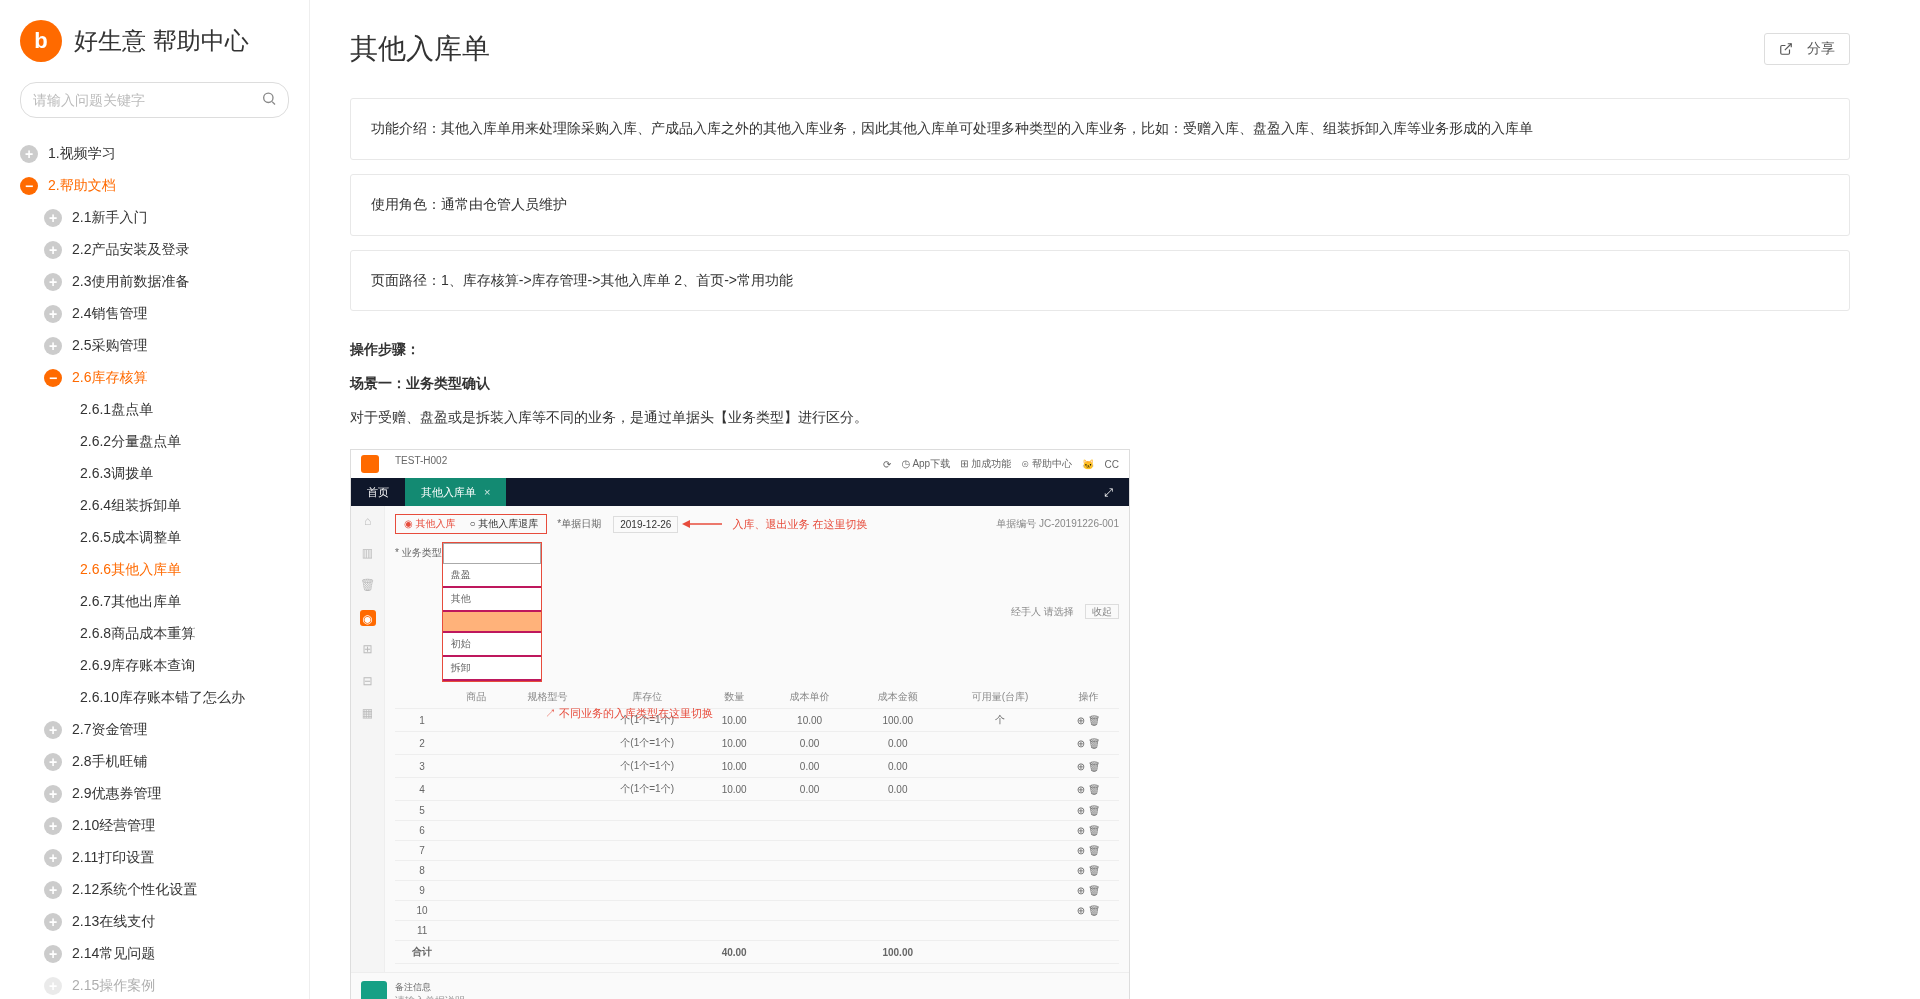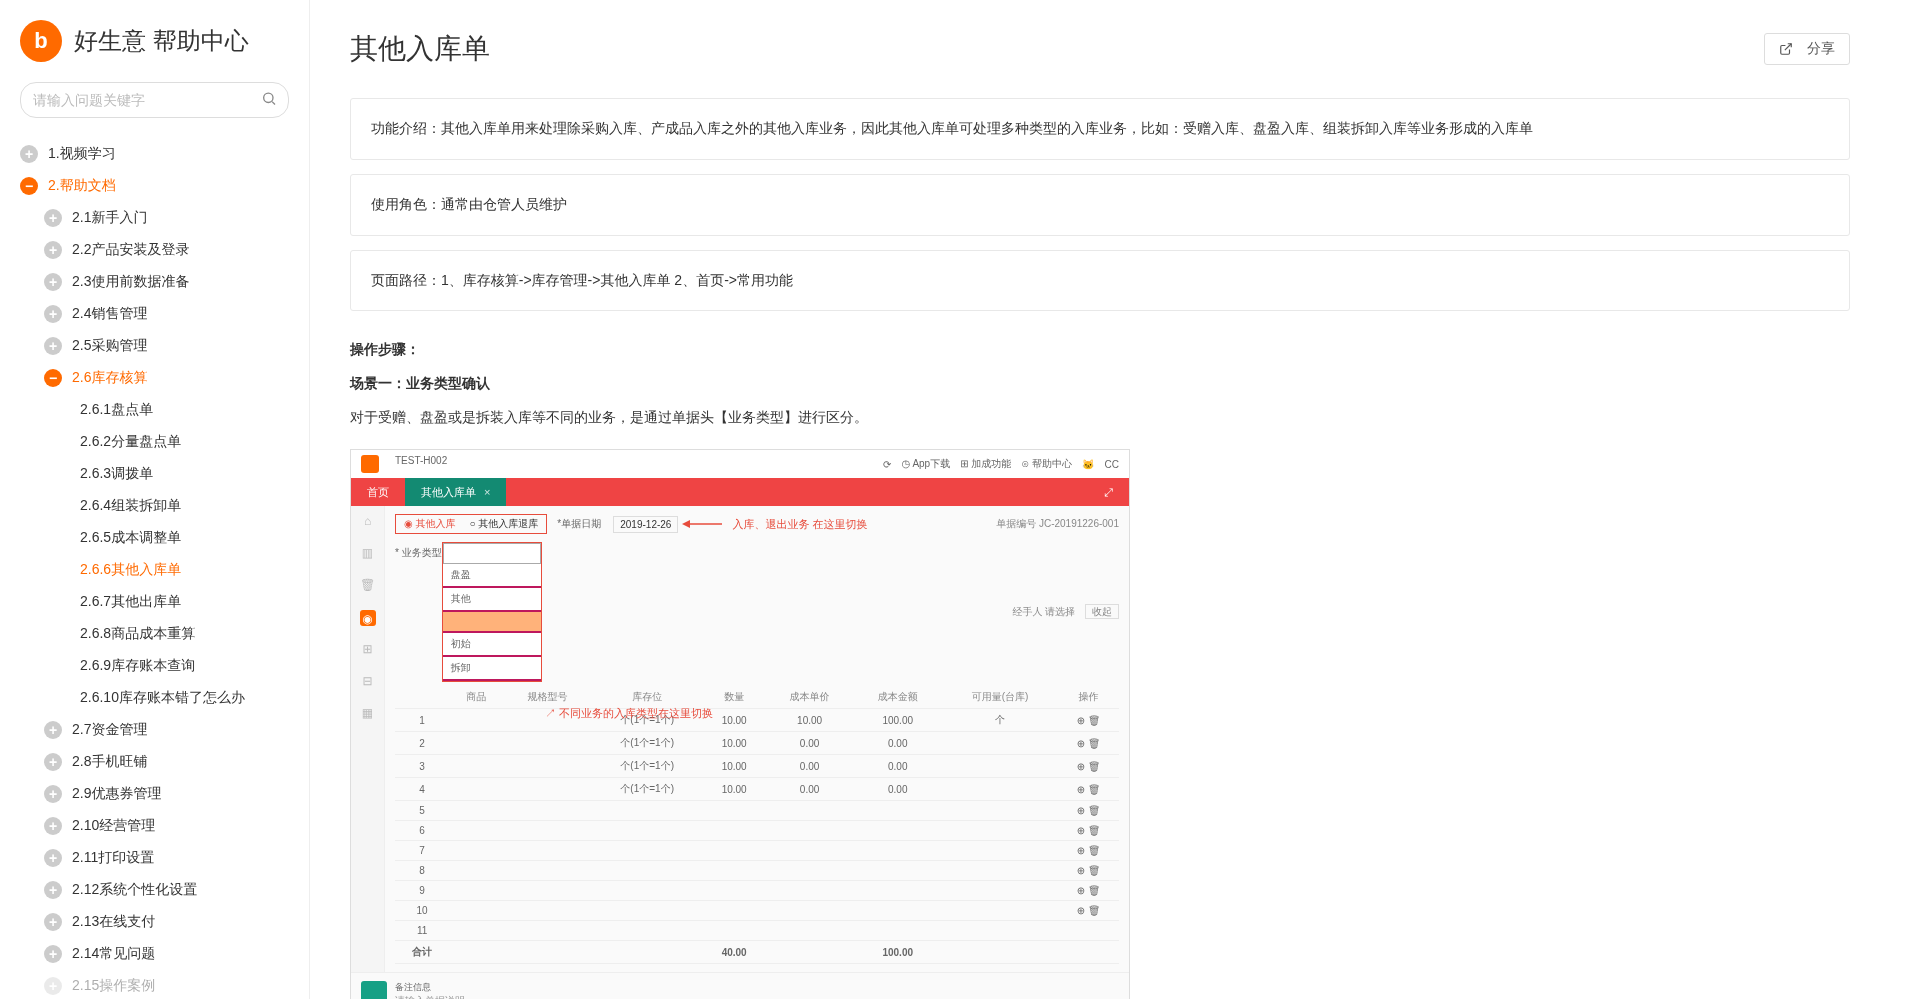--- a/index.html
+++ b/index.html
@@ -27,21 +27,21 @@
 .page-title { font-size: 28px; font-weight: 400; color: #333; }
 .share-btn { border: 1px solid #ddd; background: #fff; padding: 6px 14px; border-radius: 3px; cursor: pointer; font-size: 14px; color: #555; display: inline-flex; align-items: center; gap: 14px; }
 .info-box { border: 1px solid #e8e8e8; border-radius: 3px; padding: 18px 20px; margin-bottom: 14px; font-size: 14px; line-height: 1.7; }
 .info-label { font-weight: 400; }
 .section-text { margin-top: 24px; font-size: 14px; line-height: 2; }
 .section-text p { margin-bottom: 6px; }
 .section-text .heading { font-weight: bold; }
 .screenshot-placeholder { margin: 18px 0 10px 0; width: 780px; border: 1px solid #ddd; background: #fafafa; }
 .sp-topbar { height: 28px; background: #fff; display:flex; align-items:center; padding:0 10px; font-size:10px; color:#666; justify-content:space-between;}
 .sp-logo{ width:18px;height:18px;border-radius:3px;background:#ff6a00;}
-.sp-tabs { height: 28px; background: #ef4444; display:flex; align-items:flex-end;}
+.sp-tabs { height: 28px; background: #0f172a; display:flex; align-items:flex-end;}
 .sp-tab { padding: 0 16px; color:#fff; font-size:11px; height:100%; display:flex; align-items:center;}
 .sp-tab.active{ background:#138a72;}
 .sp-tab .x{ margin-left:8px; opacity:.8;}
 .sp-body { display:flex;}
 .sp-leftrail{ width:34px; background:#f5f5f5; border-right:1px solid #eee; display:flex; flex-direction:column; align-items:center; padding-top:8px; gap:16px;}
 .sp-leftrail div{ width:16px;height:16px;color:#bbb; font-size:12px; text-align:center;}
 .sp-leftrail .hot{ background:#ff6a00; color:#fff; border-radius:3px; padding:2px;}
 .sp-main{ flex:1; padding:8px 10px; position:relative;}
 .sp-redbox{ border:1.5px solid #e74c3c; padding:2px 8px; display:inline-flex; gap:14px; font-size:10px; align-items:center;}
 .sp-redbox span{ cursor:default;}
@@ -268,21 +268,21 @@
               <span style="padding-top:4px;">* <span>业务类型</span></span>
               <div class="sp-dropdown">
                 <div style="border:1px solid #aaa;">&nbsp;</div>
                 <div>盘盈</div>
                 <div>其他</div>
                 <div class="hov">&nbsp;</div>
                 <div>初始</div>
                 <div>拆卸</div>
               </div>
             </div>
-            <div style="font-size:10px;color:#888;font-family:Liberation Serif, serif;">经手人 请选择 &nbsp;&nbsp; <span style="border:1px solid #ddd;padding:1px 6px;">收起</span></div>
+            <div style="font-size:10px;color:#888;">经手人 请选择 &nbsp;&nbsp; <span style="border:1px solid #ddd;padding:1px 6px;">收起</span></div>
           </div>
 
           <table class="sp-table">
             <tbody>
                 <tr>
               <th></th>
               <th>商品</th>
               <th>规格型号</th>
               <th>库存位</th>
               <th>数量</th>

